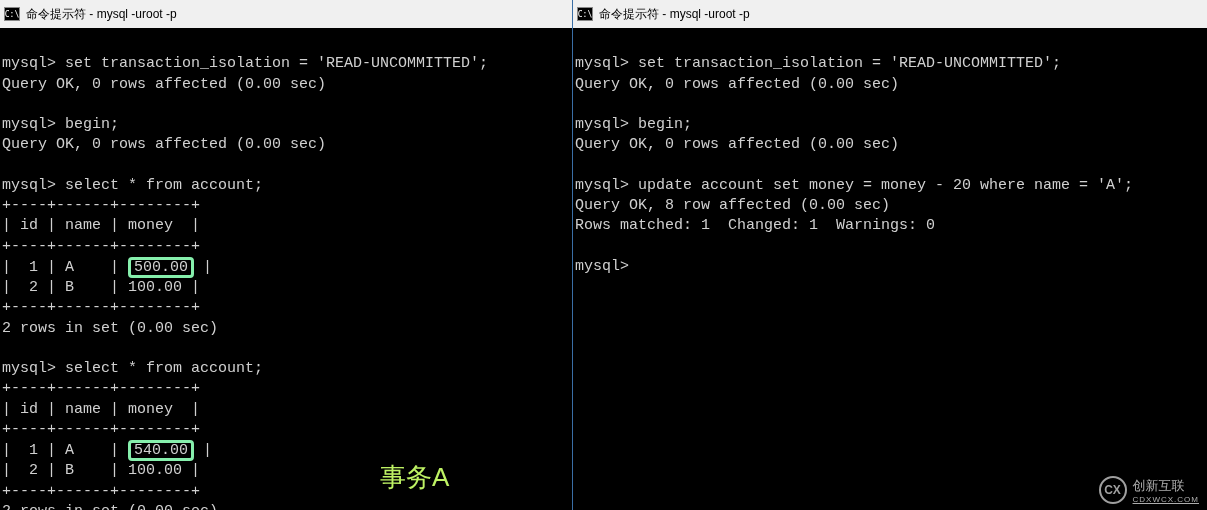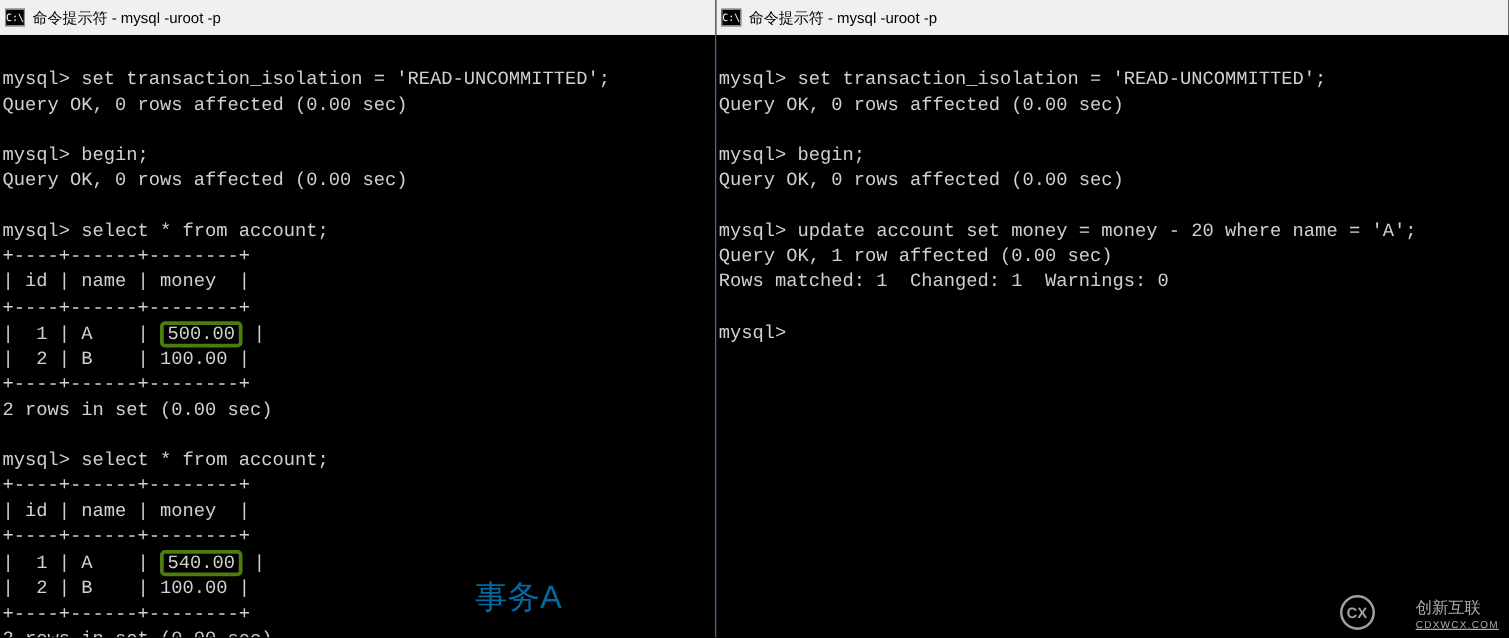--- a/index.html
+++ b/index.html
@@ -43,54 +43,54 @@
     font-size: 8px;
     font-family: monospace;
   }
   .term {
     padding: 6px 2px 2px 2px;
     line-height: 1.35;
     white-space: pre;
     color: #d0d0d0;
   }
   .highlight-box {
-    border: 3px solid #4d7c0f;
+    border: 3px solid #86efac;
     border-radius: 4px;
     padding: 0 3px;
     display: inline-block;
     line-height: 1;
   }
   .label-a, .label-b {
     position: absolute;
     font-family: "SimSun", "Microsoft YaHei", sans-serif;
     font-size: 26px;
-    color: #0369a1;
+    color: #bef264;
     font-weight: 500;
   }
   .label-a { left: 380px; top: 460px; }
   .watermark {
     position: absolute;
     right: 8px;
     bottom: 6px;
     display: flex;
     align-items: flex-end;
-    gap: 22px;
+    gap: 6px;
     opacity: 0.85;
   }
   .watermark .logo {
     width: 28px; height: 28px;
     border: 2px solid #bbb;
     border-radius: 50%;
     display: flex; align-items: center; justify-content: center;
     color: #bbb; font-size: 12px; font-weight: bold;
     font-family: sans-serif;
   }
   .watermark .txt {
     font-family: "Microsoft YaHei", sans-serif;
-    font-size: 13px; color: #ccc; margin-left: 11px;
+    font-size: 13px; color: #ccc;
   }
 </style>
 </head>
 <body>
 
 <div class="pane pane-left">
   <div class="titlebar">
     <span class="icon">C:\</span>
     <span>命令提示符 - mysql  -uroot -p</span>
   </div>
@@ -128,21 +128,21 @@
     <span>命令提示符 - mysql  -uroot -p</span>
   </div>
   <div class="term">
 <span>mysql&gt;</span> <span>set transaction_isolation = 'READ-UNCOMMITTED';</span>
 <span>Query OK, 0 rows affected (0.00 sec)</span>
 
 <span>mysql&gt;</span> <span>begin;</span>
 <span>Query OK, 0 rows affected (0.00 sec)</span>
 
 <span>mysql&gt;</span> <span>update account set money = money - 20 where name = 'A';</span>
-<span>Query OK, 1 row affected (0.00 sec)</span>
+<span>Query OK, 8 row affected (0.00 sec)</span>
 <span>Rows matched: 1  Changed: 1  Warnings: 0</span>
 
 <span>mysql&gt;</span>
 </div>
 
   <div class="watermark">
     <div class="logo">CX</div>
     <div>
       <div class="txt">创新互联</div>
       <div class="txt" style="font-size:8px;letter-spacing:1px;text-decoration:underline;">CDXWCX.COM</div>

